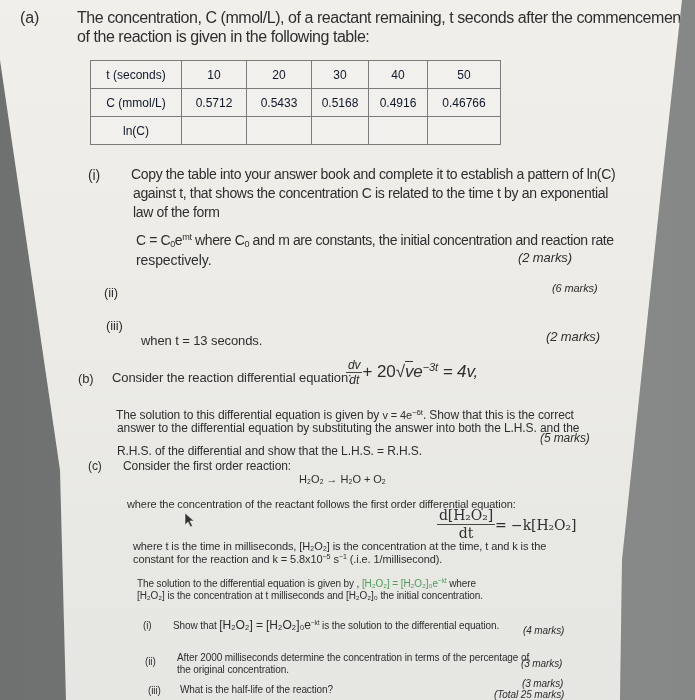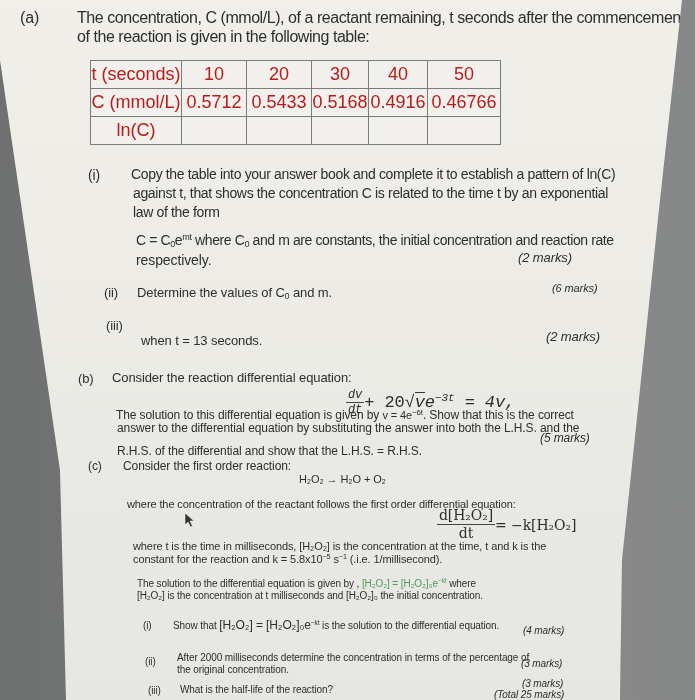--- a/index.html
+++ b/index.html
@@ -24,28 +24,28 @@
       background: linear-gradient(90deg, #8f908e 0%, #868887 100%);
       clip-path: polygon(682px 0px, 695px 0px, 695px 700px, 620px 700px, 622px 560px, 660px 200px);
     }
     .t { position: absolute; white-space: nowrap; font-size: 13px; line-height: 16px; letter-spacing: -0.1px; }
     .big { font-size: 16px; line-height: 19px; }
     .mid { font-size: 12px; line-height: 15px; }
     .sm { font-size: 11px; line-height: 14px; }
     .xs { font-size: 10px; line-height: 12px; }
     .it { font-style: italic; }
     .serif { font-family: "DejaVu Serif", serif; }
-    .math { font-family: Liberation Mono, monospace; font-style: italic; margin-top: 30px; }
+    .math { font-family: Liberation Sans, sans-serif; font-style: italic; }
     sup { font-size: 65%; vertical-align: 0.55em; line-height: 0; }
     sub { font-size: 65%; vertical-align: -0.2em; line-height: 0; }
     .green { color: #4f9a5c; }
 
     table.data {
       position: absolute; left: 90px; top: 60px; border-collapse: collapse;
-      font-size: 18px; color: #b91c1c;
+      font-size: 12px; color: #0f172a;
     }
     table.data td {
       border: 1.5px solid #7b7b7b; height: 27px; padding: 0; text-align: center;
       background: #f1f0ec;
     }
     .frac { display: inline-block; vertical-align: middle; text-align: center; }
     .frac .num { display: block; border-bottom: 1px solid #444; padding: 0 2px; line-height: 14px; }
     .frac .den { display: block; line-height: 14px; }
     .cursor { position: absolute; left: 184px; top: 512px; width: 0; height: 0; }
   </style>
@@ -91,21 +91,20 @@
 
   <div class="t" style="left:88px; top:167px; font-size:14px;">(i)</div>
   <div class="t" style="left:133px; top:185px; font-size:14px; letter-spacing:-0.35px;">against  t, that shows the concentration C is related to the time t by an exponential</div>
   <div class="t" style="left:131px; top:166px; font-size:14px; letter-spacing:-0.35px;">Copy the table into your answer book and complete it to establish a pattern of ln(C)</div>
   <div class="t" style="left:133px; top:204px; font-size:14px; letter-spacing:-0.35px;">law of the form</div>
   <div class="t" style="left:136px; top:232px; font-size:14px; letter-spacing:-0.4px;"><span>C = C</span><sub>0</sub><span>e</span><sup>mt</sup><span> where C</span><sub>0</sub><span> and m are constants, the initial concentration and reaction rate</span></div>
   <div class="t" style="left:136px; top:252px; font-size:14px;">respectively.</div>
   <div class="t it" style="left:518px; top:250px; font-size:13px;">(2 marks)</div>
 
   <div class="t" style="left:104px; top:285px; font-size:13px;">(ii)</div>
-  <div class="t" style="left:137px; top:285px; font-size:13px;"><span>Determine the values of C</span><sub>0</sub><span> and m.</span></div>
   <div class="t it" style="left:552px; top:280px; font-size:11px;">(6 marks)</div>
 
   <div class="t" style="left:106px; top:318px; font-size:13px;">(iii)</div>
   <div class="t" style="left:141px; top:333px; font-size:13px;">when t = 13 seconds.</div>
   <div class="t it" style="left:546px; top:329px; font-size:13px;">(2 marks)</div>
 
   <div class="t" style="left:78px; top:371px; font-size:13px;">(b)</div>
   <div class="t" style="left:112px; top:370px; font-size:13px;">Consider the reaction differential equation:</div>
   <div class="t math" style="left:346px; top:358px; font-size:17px; line-height:20px;">
     <span class="frac" style="font-size:12px;"><span class="num">dv</span><span class="den">dt</span></span><span style="font-style:normal">+ 20</span><span style="font-style:normal">√</span><span style="border-top:1px solid #333">v</span><span>e</span><sup>−3t</sup><span> = 4v,</span>

